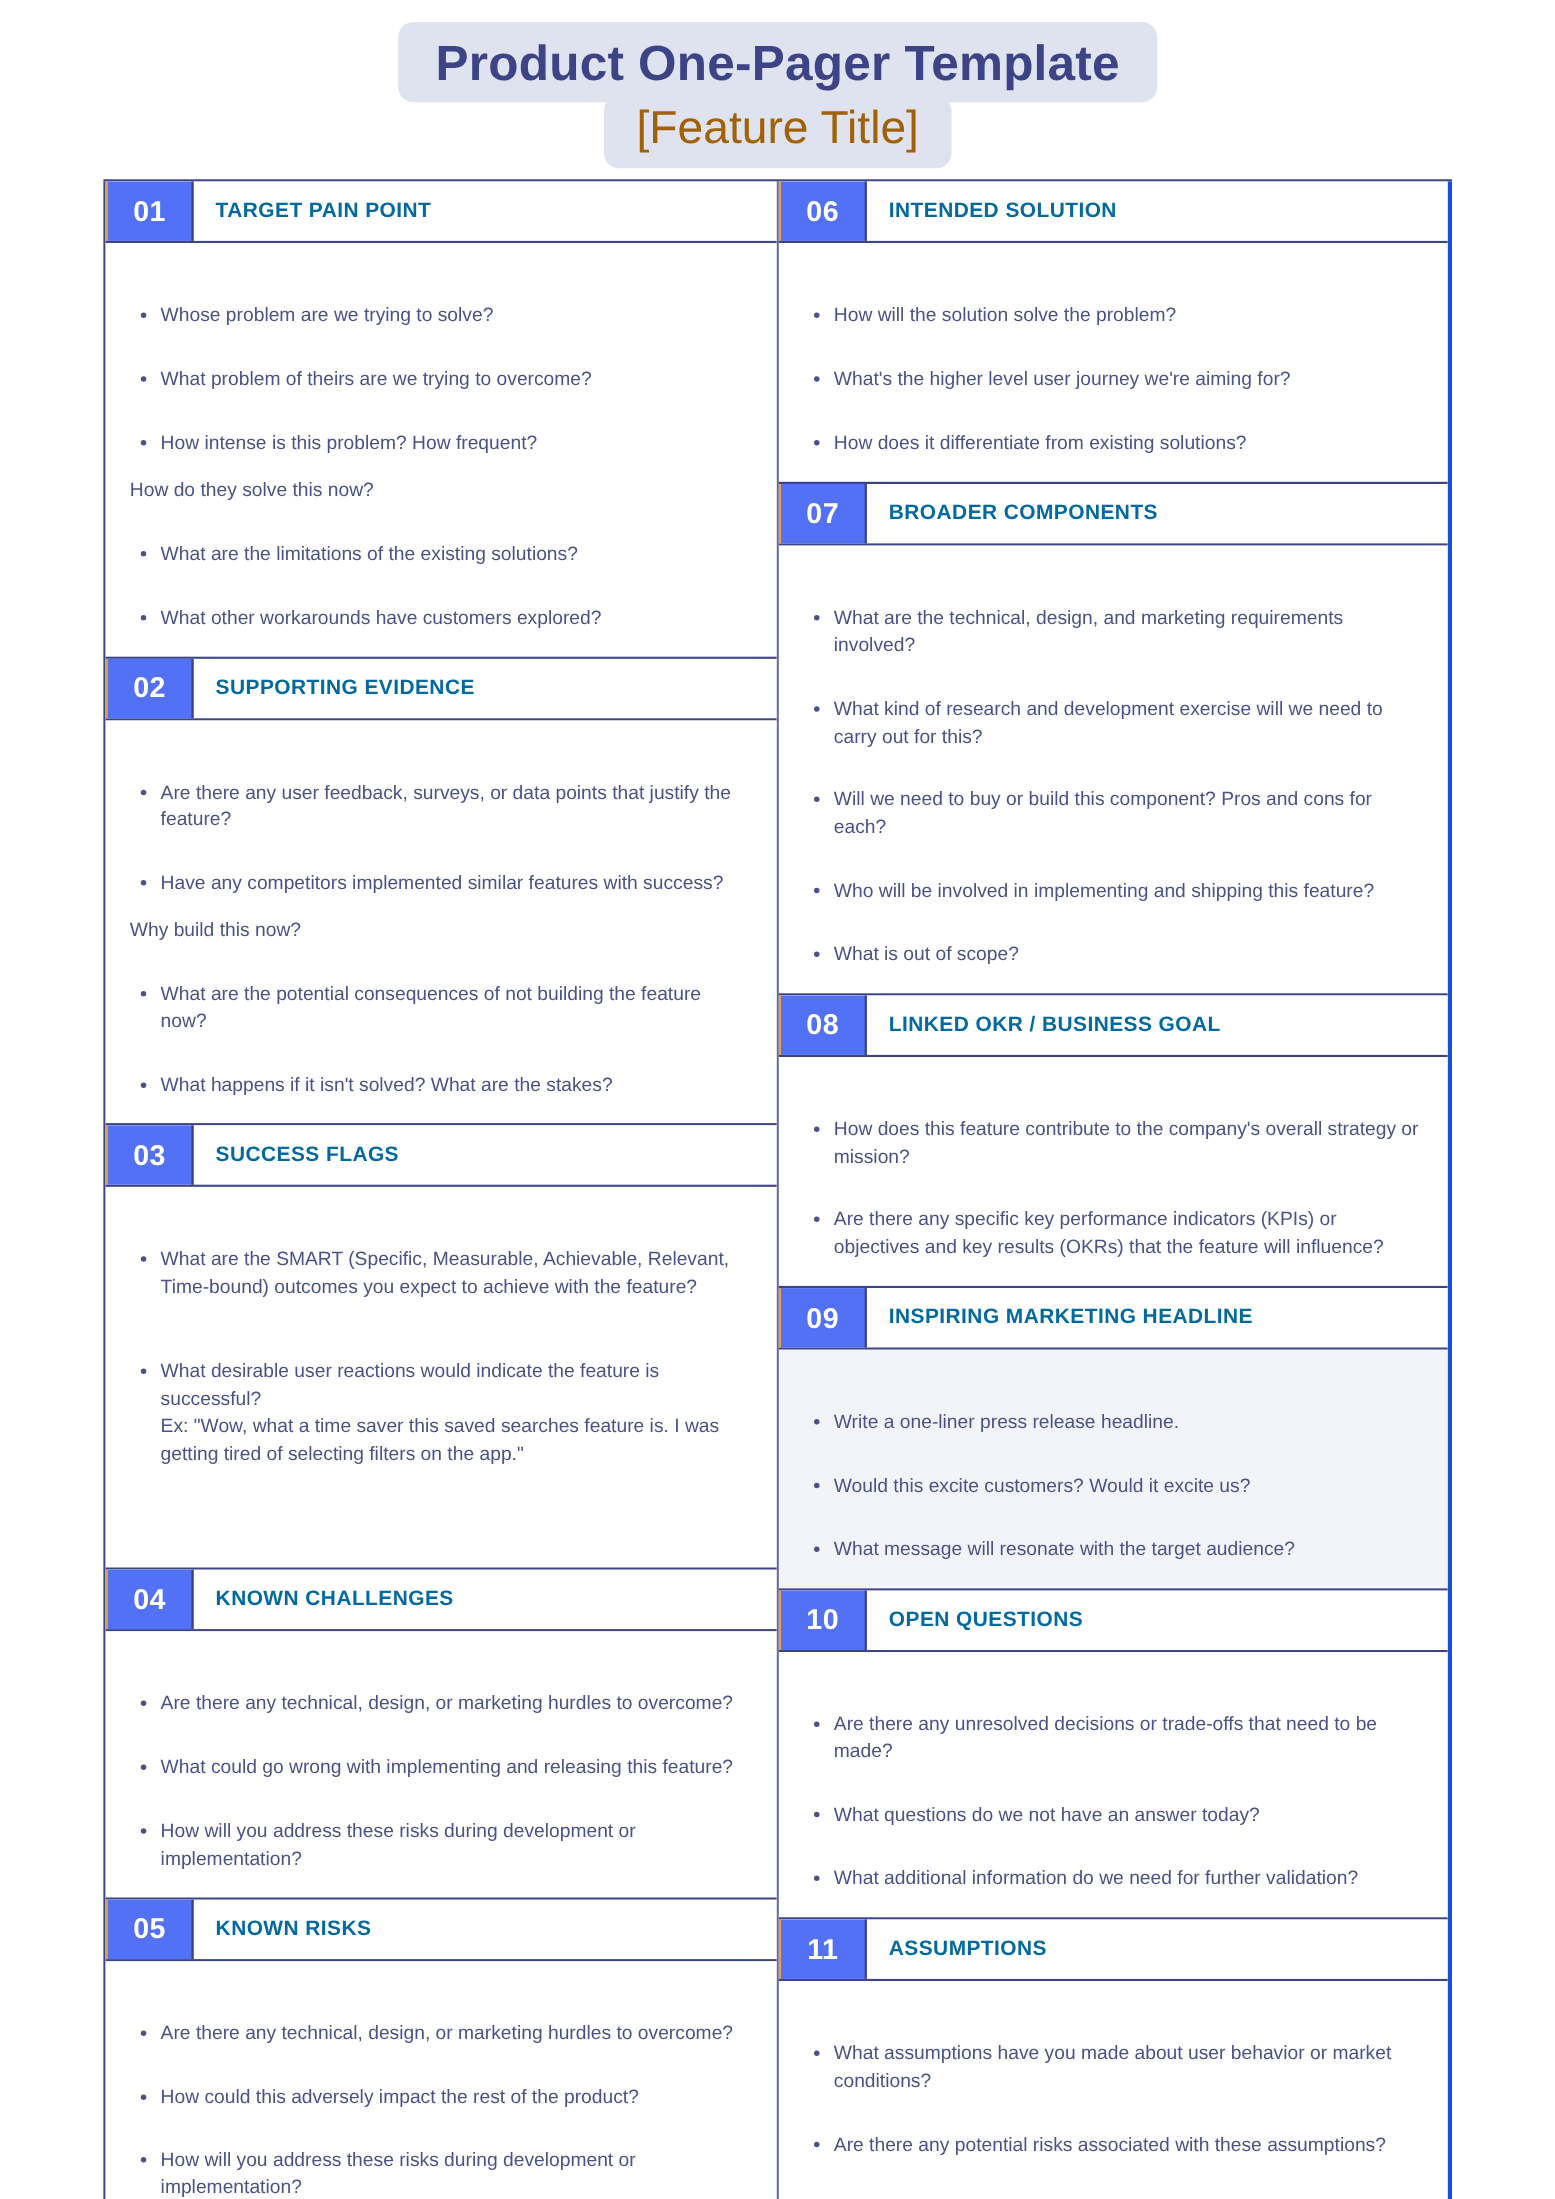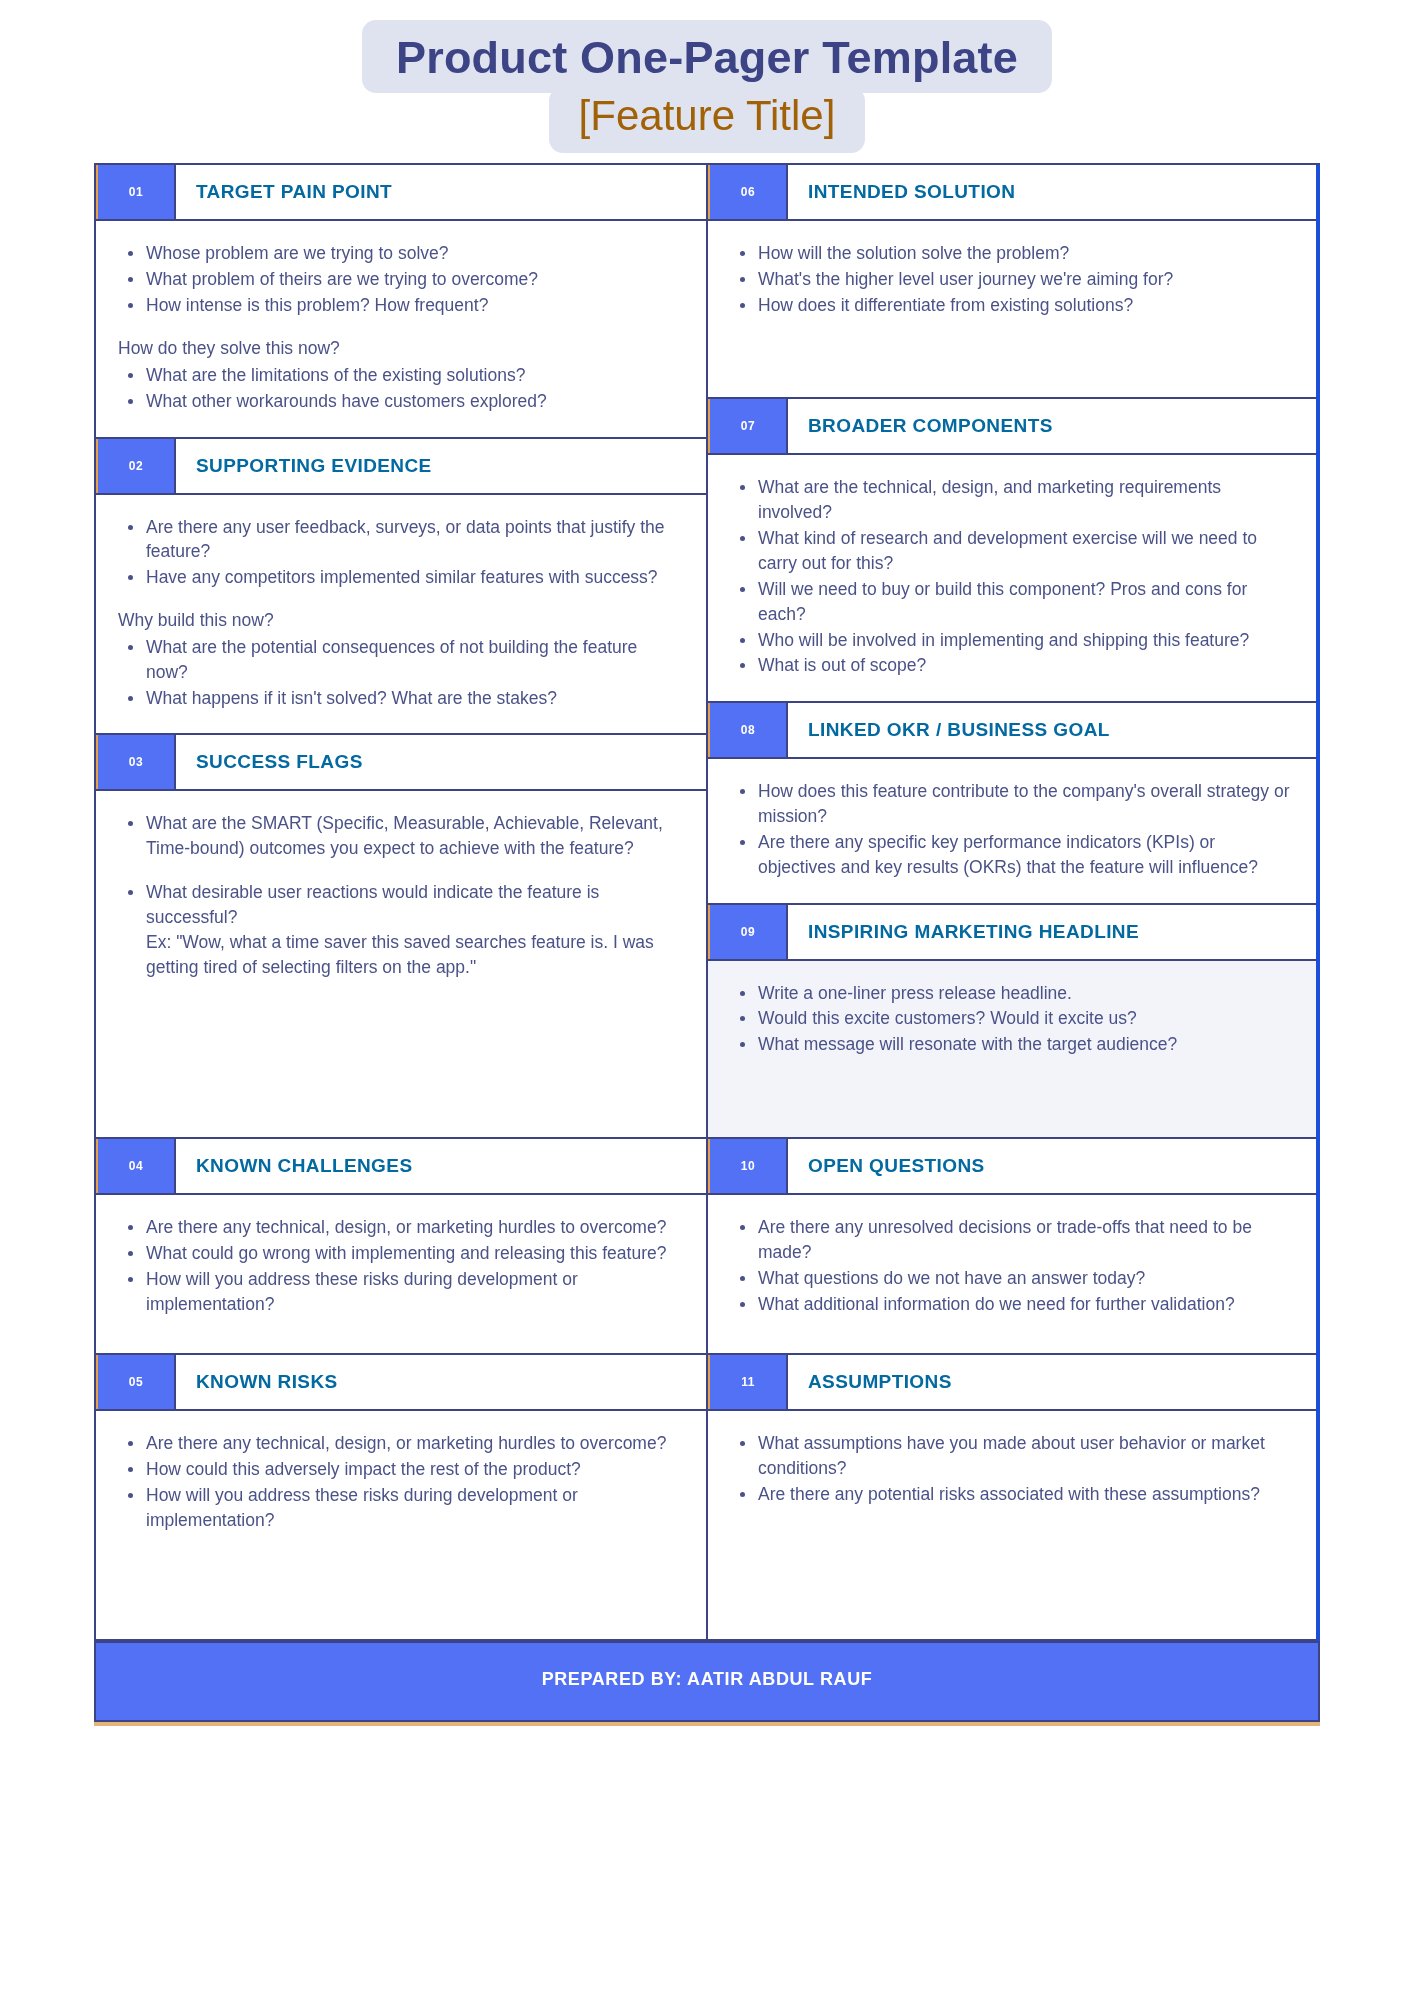--- a/index.html
+++ b/index.html
@@ -68,21 +68,21 @@
     align-items: stretch;
     border-bottom: 2px solid #3c4485;
     background: #ffffff;
     min-height: 56px;
   }
   .sec-num {
     width: 80px;
     min-width: 80px;
     background: #5271f5;
     color: #ffffff;
-    font-size: 12px;
+    font-size: 26px;
     font-weight: bold;
     display: flex;
     align-items: center;
     justify-content: center;
     border-right: 2px solid #3c4485;
     border-left: 2px solid #e5a24a;
     letter-spacing: 0.5px;
   }
   .sec-title {
     flex: 1;
@@ -102,20 +102,21 @@
     border-bottom: 2px solid #3c4485;
     background: #ffffff;
     flex: 1;
   }
   .sec-body.highlight { background: #f3f4fa; }
   .sec-body ul { list-style: none; margin: 0; padding: 0; }
   .sec-body li {
     position: relative;
     padding-left: 28px;
     margin-bottom: 1px;
+    margin-top: 33px;
   }
   .sec-body li::before {
     content: "";
     position: absolute;
     left: 10px;
     top: 10px;
     width: 5px;
     height: 5px;
     border-radius: 50%;
     background: #4a5288;

